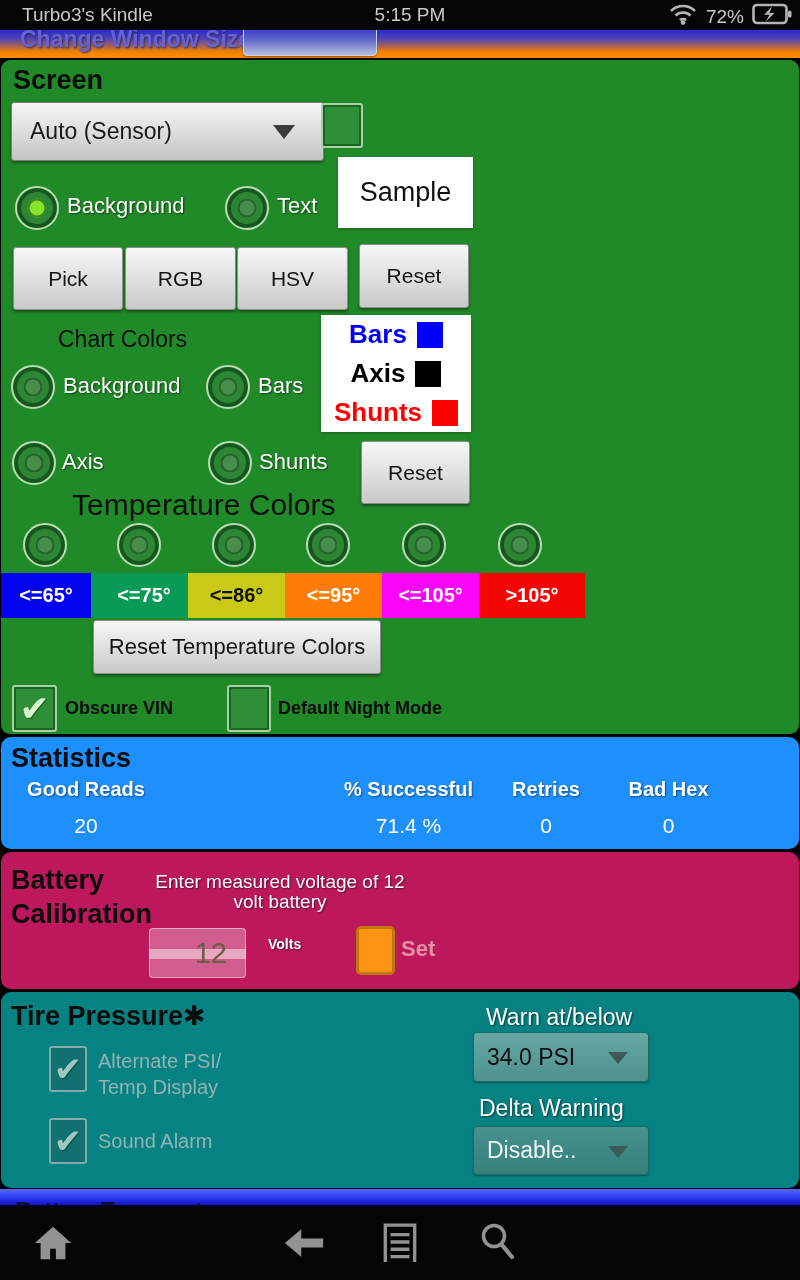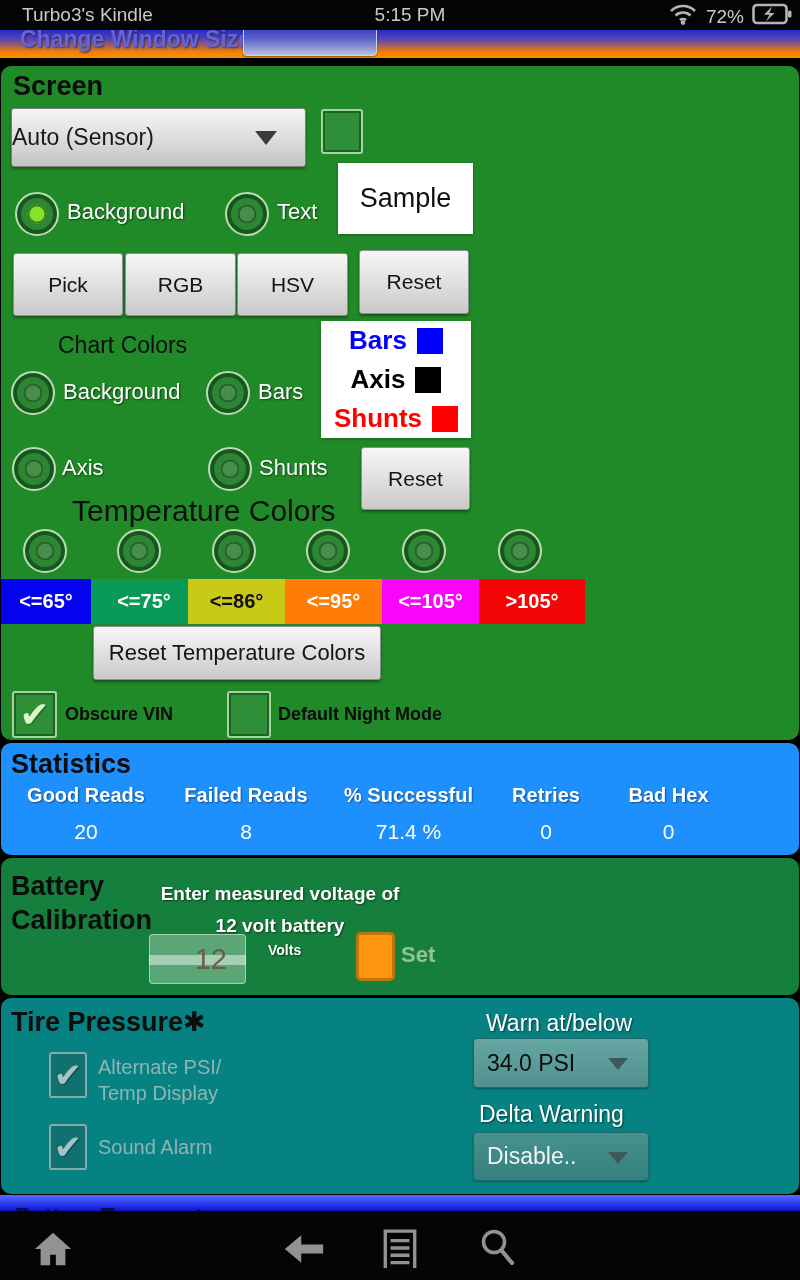--- a/index.html
+++ b/index.html
@@ -13,21 +13,21 @@
   
   .remnant{position:relative;height:28px;overflow:hidden;
     background:linear-gradient(180deg,#2a2ac6 0%,#4f43b8 30%,#a05f63 55%,#f08200 78%,#ff8c00 100%);}
   .remnant .rlabel{position:absolute;left:20px;top:-4px;font-size:23px;font-weight:bold;color:#6663da;
     text-shadow:1px 1px 2px rgba(40,40,40,.8);}
   .remnant .rbtn{position:absolute;left:243px;top:-6px;width:132px;height:30px;border-radius:4px;
     border:1px solid #c9d2ea;background:linear-gradient(180deg,#3131c4 0%,#5a63c8 45%,#b8c0dc 100%);
     box-shadow:0 1px 2px rgba(0,0,0,.4);}
   
   .card{position:relative;border-radius:10px;margin:0 1px;}
-  .green{margin-top:8px;height:674px;}
+  .green{margin-top:2px;height:674px;border-radius:9px;}
   .stats{margin-top:3px;height:112px;}
   .batt{margin-top:3px;height:137px;}
   .tire{margin-top:3px;height:196px;}
   .stripb{position:relative;margin-top:1px;height:16px;overflow:hidden;
     background:linear-gradient(180deg,#5a6aff 0%,#2b3af0 55%,#1212c8 100%);}
   .stripb .cut{position:absolute;left:15px;top:9px;font-size:23px;font-weight:bold;color:#0a0a46;}
   
   .h1{font-size:27px;font-weight:bold;color:#0c0c0c;line-height:1.25;}
   .blabel{font-size:22px;color:#0e0e0e;}
   .wlabel{color:#fff;text-shadow:1px 1px 2px rgba(0,0,0,.55);}
@@ -111,21 +111,21 @@
 </div>
 
 <div class="remnant">
   <span class="rlabel">Change Window Size</span>
   <div class="rbtn"></div>
 </div>
 
 <div class="card green" style="background-color: rgb(33, 138, 40);">
   <div class="abs h1" style="left:12px;top:4px;">Screen</div>
 
-  <div class="abs dd" style="left:10px;top:42px;width:293px;height:57px;">
+  <div class="abs dd" style="left:10px;top:42px;width:293px;height:57px;padding-left:18px;">
     <span>Auto (Sensor)</span>
     <span class="tri" style="position:absolute;right:28px;top:22px;"></span>
   </div>
 
   <div class="abs cbx" style="left:320px;top:43px;width:38px;height:41px;"></div>
 
   <div class="abs white-box" style="left:337px;top:97px;width:135px;height:71px;display:flex;align-items:center;justify-content:center;font-size:27px;color:#111;">
     <span>Sample</span>
   </div>
 
@@ -228,41 +228,37 @@
   <div class="abs cbx" style="left:226px;top:625px;width:40px;height:43px;"></div>
   <div class="abs cblab" style="left:277px;top:638px;">Default Night Mode</div>
 </div>
 
 <div class="card stats" style="background-color: rgb(30, 144, 254);">
   <div class="abs h1" style="left:10px;top:5px;">Statistics</div>
   <div class="stat-col" style="left:20px;top:41px;width:130px;">
     <div class="stat-h">Good Reads</div>
     <div class="stat-v">20</div>
   </div>
-  <div class="stat-col" style="left:175px;top:41px;width:140px;">
-    <div class="stat-h">Failed Reads</div>
-    <div class="stat-v">8</div>
-  </div>
   <div class="stat-col" style="left:330px;top:41px;width:155px;">
     <div class="stat-h">% Successful</div>
     <div class="stat-v">71.4 %</div>
   </div>
   <div class="stat-col" style="left:490px;top:41px;width:110px;">
     <div class="stat-h">Retries</div>
     <div class="stat-v">0</div>
   </div>
   <div class="stat-col" style="left:605px;top:41px;width:125px;">
     <div class="stat-h">Bad Hex</div>
     <div class="stat-v">0</div>
   </div>
 </div>
 
-<div class="card batt" style="background-color: #15803d;">
+<div class="card batt" style="background-color: #be185d;">
   <div class="abs h1" style="left:10px;top:12px;width:170px;">Battery Calibration</div>
-  <div class="abs wlabel" style="left:148px;top:20px;width:262px;text-align:center;font-size:19px;font-weight:bold;line-height:32px;">Enter measured voltage of 12 volt battery</div>
+  <div class="abs wlabel" style="left:148px;top:20px;width:262px;text-align:center;font-size:19px;font-weight:normal;line-height:20px;">Enter measured voltage of 12 volt battery</div>
   <input class="abs volts-input" style="left: 148px; top: 76px; width: 97px; height: 50px;" value="12">
   <div class="abs wlabel" style="left:267px;top:84px;font-size:14px;font-weight:bold;">Volts</div>
   <div class="abs setbox" style="left:355px;top:74px;width:33px;height:43px;"></div>
   <div class="abs" style="left:400px;top:84px;font-size:22px;font-weight:bold;color:rgba(255,244,220,0.55);">Set</div>
 </div>
 
 <div class="card tire" style="background-color: rgb(7, 130, 130);">
   <div class="abs h1" style="left:10px;top:8px;">Tire Pressure✱</div>
   <div class="abs tcbx" style="left:48px;top:54px;width:34px;height:42px;">
     <span>✔</span>

